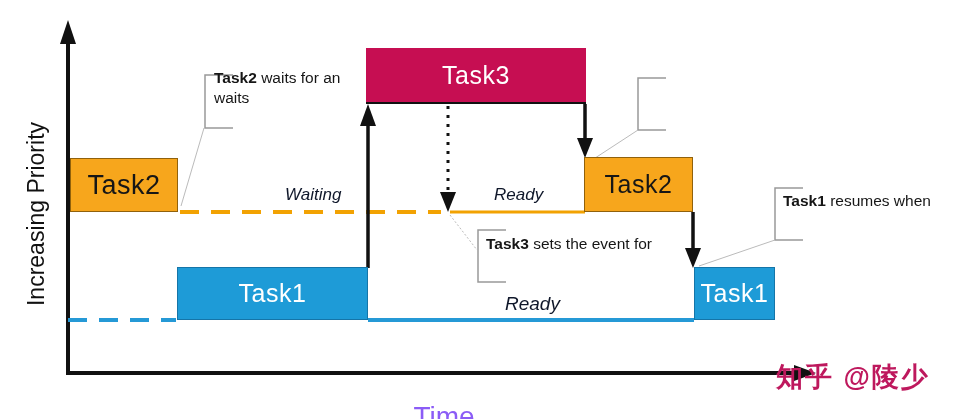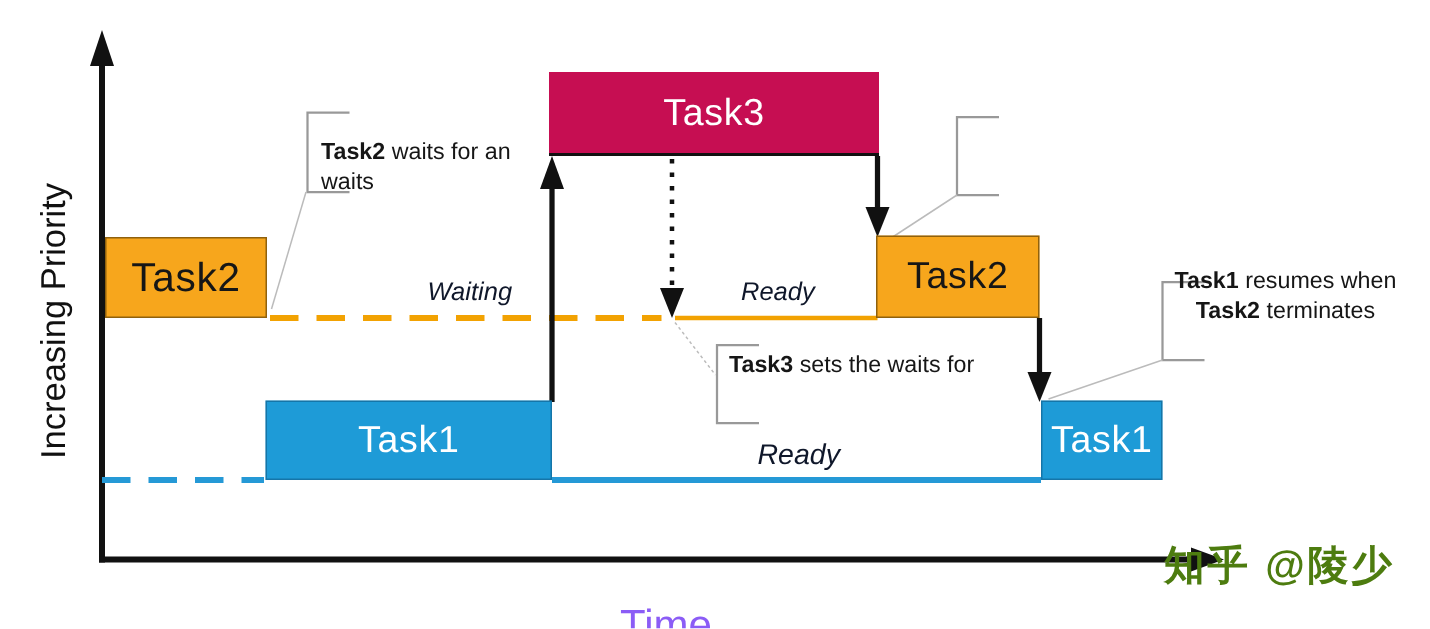--- a/index.html
+++ b/index.html
@@ -83,21 +83,21 @@
     color: #8b5cf6;
     z-index: 2;
   }
   #watermark {
     position: absolute;
     left: 776px;
     top: 359px;
     font-size: 27px;
     font-weight: 600;
     letter-spacing: 2px;
-    color: #4d7c0f;
+    color: #be185d;
     z-index: 3;
     white-space: nowrap;
   }
 </style>
 </head>
 <body>
 
 <div id="canvas">
 
   <svg id="lines-layer" viewBox="0 0 953 419" xmlns="http://www.w3.org/2000/svg">
@@ -155,30 +155,29 @@
   </div>
 
   <div class="task-box box-blue" style="left:694px; top:267px; width:81px; height:53px;">
     <span>Task1</span>
   </div>
 
   <div class="state-label" style="left:285px; top:185px;">Waiting</div>
   <div class="state-label" style="left:494px; top:185px;">Ready</div>
   <div class="state-label" style="left:505px; top:293px; font-size:19px;">Ready</div>
 
-  <div class="annotation" style="left:214px; top:92px;">
+  <div class="annotation" style="left:214px; top:68px;">
     <div><b>Task2</b> <span>waits for an</span></div>
     <div><span>waits</span></div>
   </div>
 
 
   <div class="annotation" style="left:486px; top:234px;">
-    <div><b>Task3</b> <span>sets the waits for</span></div>
+    <div><b>Task3</b> <span>sets the event for</span></div>
   </div>
 
-  <div class="annotation" style="left:783px; top:178px;text-align:center;">
+  <div class="annotation" style="left:783px; top:191px;">
     <div><b>Task1</b> <span>resumes when</span></div>
-    <div><b>Task2</b> <span>terminates</span></div>
   </div>
 
   <div id="watermark">知乎 @陵少</div>
 
 </div>
 
 </body></html>

